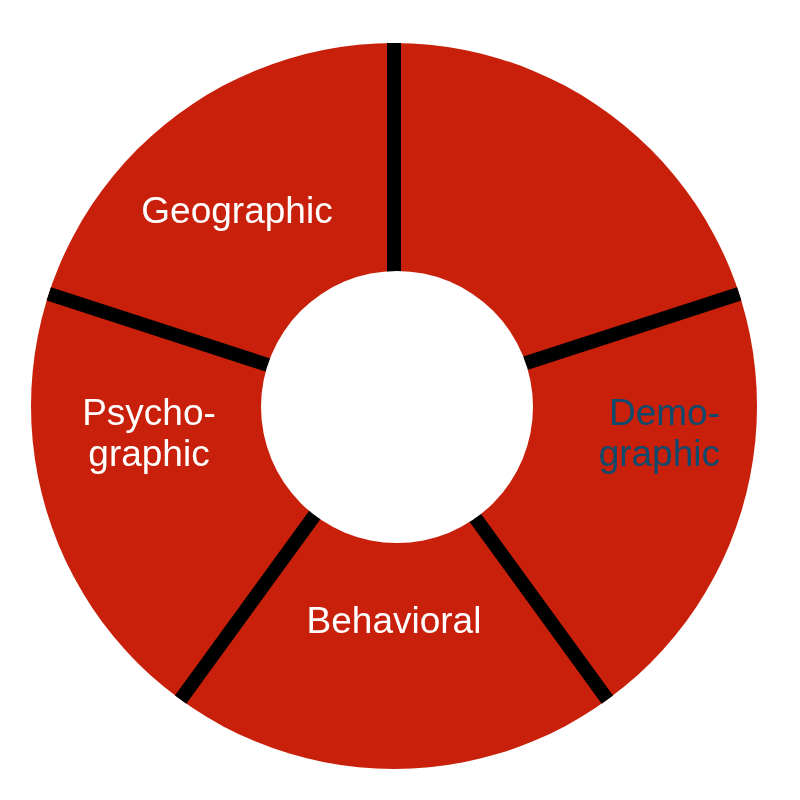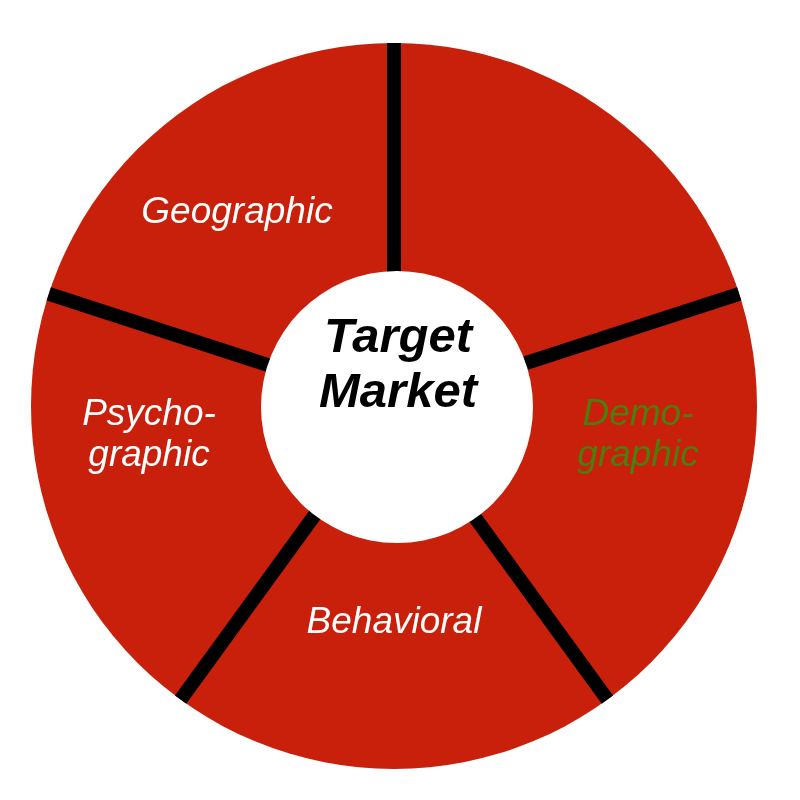--- a/index.html
+++ b/index.html
@@ -12,21 +12,20 @@
     width: 800px;
     height: 800px;
     overflow: hidden;
     font-family: "Liberation Sans", sans-serif;
   }
   #diagram-stage {
     position: relative;
     width: 800px;
     height: 800px;
     background: #ffffff;
-    font-style: italic;
   }
   #wheel-svg {
     position: absolute;
     left: 0;
     top: 0;
     width: 800px;
     height: 800px;
     display: block;
   }
   .label-layer {
@@ -124,24 +123,22 @@
     </g>
 
     <circle cx="397" cy="407" r="136" fill="#FFFFFF"></circle>
   </svg>
 
   <div class="label-layer">
 
     <div class="seg-label" id="label-geographic" style="color: rgb(255, 255, 255);">Geographic</div>
 
 
-    <div class="seg-label two-line" id="label-demographic" style="color: #4d7c0f;">Demo-
+    <div class="seg-label two-line" id="label-demographic" style="color: #0c4a6e; text-align: right;">Demo-
 graphic</div>
 
     <div class="seg-label two-line" id="label-psychographic" style="color: rgb(255, 255, 255);">Psycho-
 graphic</div>
 
     <div class="seg-label" id="label-behavioral" style="color: rgb(255, 255, 255);">Behavioral</div>
 
-    <div id="hub-text" style="color: rgb(0, 0, 0);">Target
-Market</div>
   </div>
 </div>
 
 </body></html>

